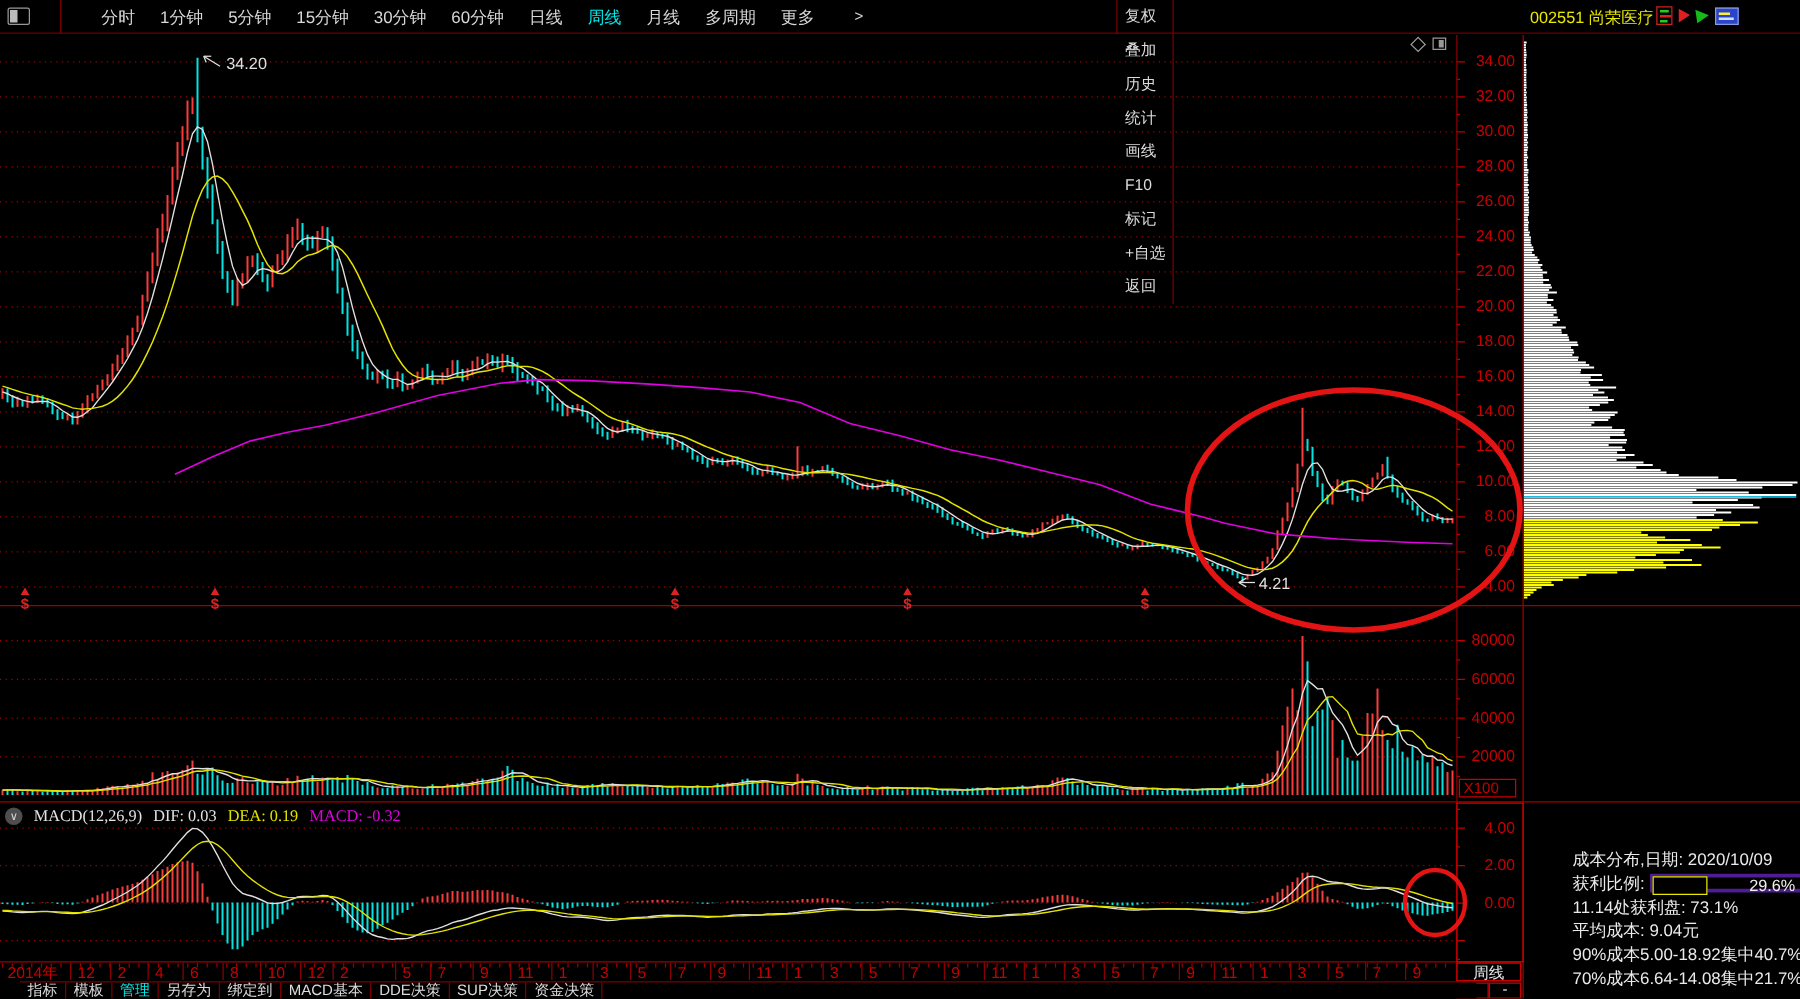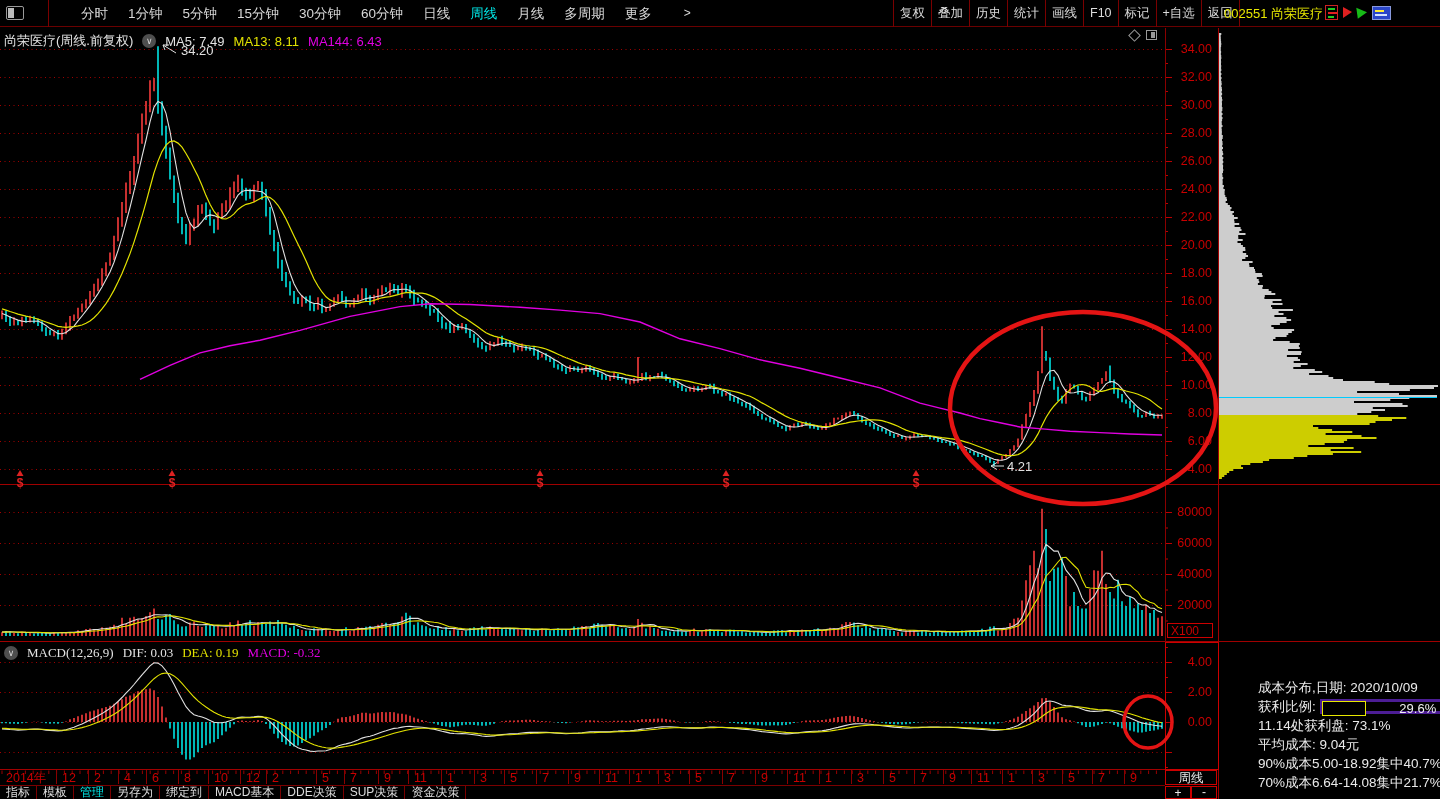--- a/index.html
+++ b/index.html
@@ -9,21 +9,21 @@
   
   .topbar{position:absolute;left:0;top:0;width:1440px;height:27px;background:#000;
     border-bottom:1px solid #6a0000;display:flex;align-items:center;z-index:30;gap:16px;}
   .win-icon{width:18px;height:14px;border:1px solid #999;border-radius:2px;margin-left:6px;position:relative;}
   .win-icon::before{content:"";position:absolute;left:1px;top:1px;width:6px;height:10px;background:#bbb;}
   .vsep{width:1px;height:27px;background:#7a0000;margin:0 6px 0 8px;}
   .periods{display:flex;align-items:center;height:27px;}
   .period{padding:0 10px;font-size:13.5px;color:#d8d8d8;line-height:27px;cursor:default;}
   .period.active{color:#00e8e8;}
   .expander{color:#d8d8d8;font-size:12px;padding:0 6px;}
-  .tools{position:absolute;left:893px;top:0;height:27px;display:flex;align-items:stretch;border-left:1px solid #7a0000;}
+  .tools{position:absolute;left:893px;top:0;height:27px;display:flex;align-items:stretch;border-left:1px solid #7a0000;flex-direction:column;}
   .tool{padding:0 6px;font-size:12.5px;line-height:27px;border-right:1px solid #7a0000;color:#dcdcdc;white-space:nowrap;}
   .stock{position:absolute;left:1224px;top:0;line-height:27px;font-size:13px;color:#e8e800;white-space:nowrap;}
   .tbicons{position:absolute;left:1325px;top:5px;display:flex;align-items:center;gap:5px;}
   .ic-port{width:13px;height:15px;border:1px solid #cc2222;position:relative;}
   .ic-port i{position:absolute;left:2px;height:2px;}
   .ic-flag{width:0;height:0;border-left:9px solid #e02020;border-top:5px solid transparent;border-bottom:6px solid transparent;}
   .ic-arrow{width:0;height:0;border-left:10px solid #17bb17;border-top:6px solid transparent;border-bottom:5px solid transparent;transform:rotate(-8deg);}
   .ic-msg{width:19px;height:14px;background:#2a46c8;border:1px solid #8899dd;position:relative;}
   .ic-msg::before{content:"";position:absolute;left:2px;top:3px;width:9px;height:2px;background:#ffee33;}
   .ic-msg::after{content:"";position:absolute;left:2px;top:7px;width:12px;height:2px;background:#cfe0ff;}
@@ -31,21 +31,21 @@
   .pane-header{position:absolute;display:flex;align-items:center;gap:9px;font-size:13px;z-index:20;white-space:nowrap;}
   .chev-ic{display:inline-flex;width:14px;height:14px;border-radius:50%;background:#4e4e4e;
     align-items:center;justify-content:center;color:#d8d8d8;font-size:9px;line-height:1;}
   .chev-ic::before{content:"\2228";}
   .t-white{color:#e2e2e2;} .t-yellow{color:#e2e200;} .t-magenta{color:#e000e0;}
   .corner-icons{position:absolute;left:1130px;top:30px;display:flex;gap:7px;align-items:center;z-index:20;}
   .ic-diamond{width:9px;height:9px;border:1px solid #999;transform:rotate(45deg);}
   .ic-pane{width:11px;height:10px;border:1px solid #999;position:relative;}
   .ic-pane::before{content:"";position:absolute;right:1px;top:1px;width:4px;height:6px;background:#999;}
   
-  .bottombar{position:absolute;left:0;top:785px;width:1165px;height:14px;display:flex;z-index:25;
+  .bottombar{position:absolute;left:16px;top:785px;width:1165px;height:14px;display:flex;z-index:25;
     border-top:1px solid #7a0000;background:#000;}
   .bitem{font-size:12px;line-height:13px;padding:0 6px;border-right:1px solid #7a0000;color:#dcdcdc;white-space:nowrap;}
   .bitem.active{color:#00e8e8;}
   
   .info-panel{position:absolute;left:1222px;top:678px;width:216px;z-index:25;font-size:13.5px;color:#eaeaea;margin-left:36px;}
   .iline{height:19px;line-height:19px;white-space:nowrap;}
   .profit-row{display:flex;align-items:center;}
   .pbar{position:relative;margin-left:4px;width:150px;height:15px;border:3px solid #4c1d95;}
   .pseg{position:absolute;left:-1px;top:-1px;height:15px;border:1px solid #e8e800;background:#000;}
   .pval{position:absolute;left:46px;right:0;top:0;text-align:center;font-size:13px;line-height:14px;color:#f0f0f0;}
@@ -1583,27 +1583,20 @@
           <i style="top:2px;width:7px;background:#22cc22"></i>
           <i style="top:6px;width:9px;background:#e02020"></i>
           <i style="top:10px;width:6px;background:#22cc22"></i>
         </span>
       <span class="ic-flag"></span>
       <span class="ic-arrow"></span>
       <span class="ic-msg"></span>
     </div>
   </div>
 
-  <div class="pane-header" style="left:4px;top:32px;">
-    <span class="t-white">尚荣医疗(周线.前复权)</span>
-    <span class="chev-ic"></span>
-    <span class="t-white">MA5: 7.49</span>
-    <span class="t-yellow">MA13: 8.11</span>
-    <span class="t-magenta">MA144: 6.43</span>
-  </div>
   <div class="corner-icons">
     <span class="ic-diamond"></span>
     <span class="ic-pane"></span>
   </div>
 
 
   <div class="pane-header" style="left:4px;top:645px;font-family:Liberation Serif, serif;">
     <span class="chev-ic"></span>
     <span class="t-white">MACD(12,26,9)</span>
     <span class="t-white">DIF: 0.03</span>

